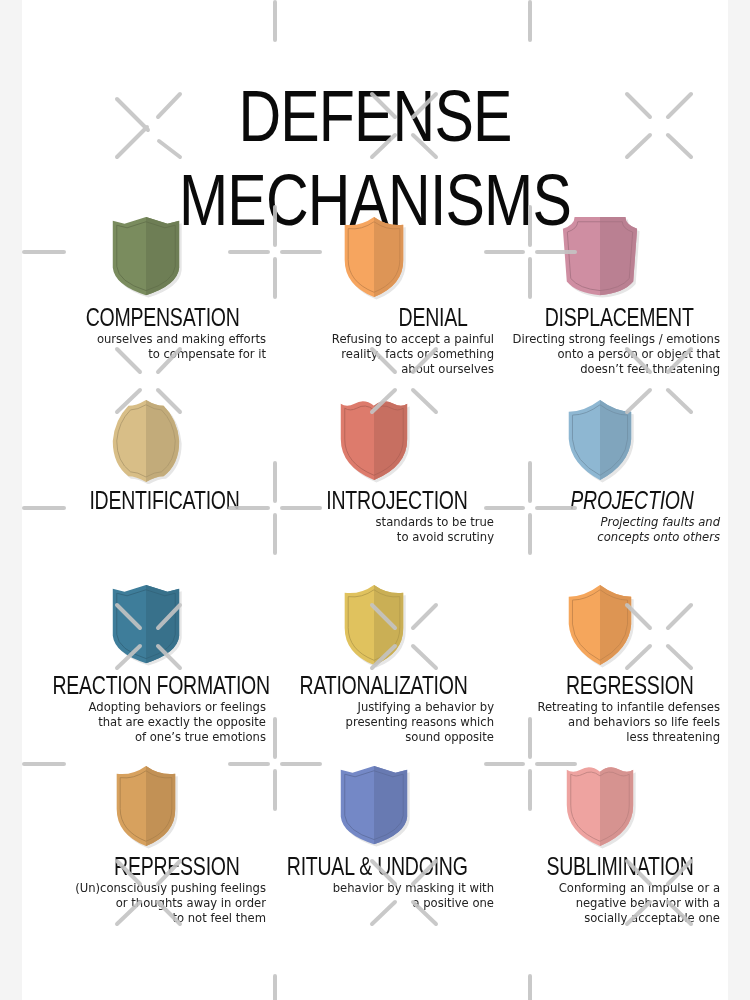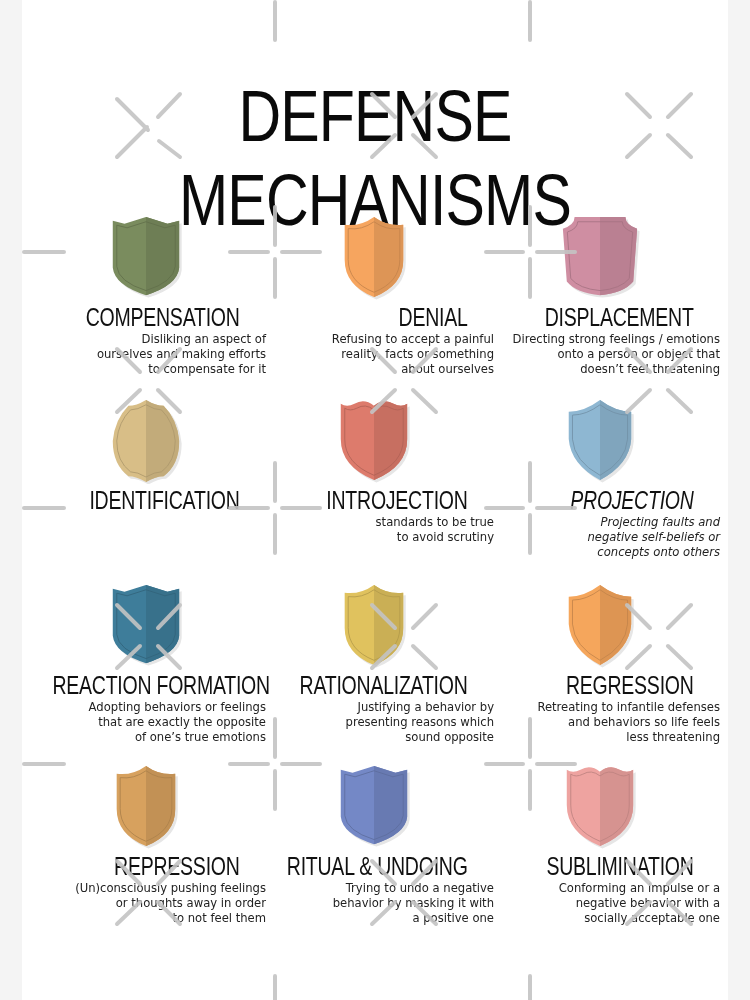--- a/index.html
+++ b/index.html
@@ -31,21 +31,20 @@
         <clipPath id="cp0">
           <path d="M36 0 L58 7 L70 4 L70 52 Q68 70 36 80 Q4 70 2 52 L2 4 L14 7 Z"></path>
         </clipPath>
         <path d="M36 0 L58 7 L70 4 L70 52 Q68 70 36 80 Q4 70 2 52 L2 4 L14 7 Z" transform="translate(2.5,2.5)" fill="#e6e6e6"></path>
         <path d="M36 0 L58 7 L70 4 L70 52 Q68 70 36 80 Q4 70 2 52 L2 4 L14 7 Z" fill="#7a8c5e"></path>
         <rect x="36" y="-4" width="40" height="92" fill="#6e7e55" clip-path="url(#cp0)"></rect>
         <path d="M36 0 L58 7 L70 4 L70 52 Q68 70 36 80 Q4 70 2 52 L2 4 L14 7 Z" transform="translate(36,41) scale(0.88) translate(-36,-41)" fill="none" stroke="#62704b" stroke-width="1"></path>
       </svg>
       <div class="name">COMPENSATION</div>
       <div class="desc">
-        <span>Disliking an aspect of</span>
         <span>ourselves and making efforts</span>
         <span>to compensate for it</span>
       </div>
     </div>
     <div class="card" style="left: 254px; top: 215px;">
       <svg class="shield" width="80" height="86" viewBox="-4 -2 80 88">
         <clipPath id="cp1">
           <path d="M36 0 Q50 10 66 8 L66 44 Q66 70 36 82 Q6 70 6 44 L6 8 Q22 10 36 0 Z"></path>
         </clipPath>
         <path d="M36 0 Q50 10 66 8 L66 44 Q66 70 36 82 Q6 70 6 44 L6 8 Q22 10 36 0 Z" transform="translate(2.5,2.5)" fill="#e6e6e6"></path>
@@ -111,21 +110,20 @@
           <path d="M36 0 Q52 12 68 12 L68 40 Q66 66 36 82 Q6 66 4 40 L4 12 Q20 12 36 0 Z"></path>
         </clipPath>
         <path d="M36 0 Q52 12 68 12 L68 40 Q66 66 36 82 Q6 66 4 40 L4 12 Q20 12 36 0 Z" transform="translate(2.5,2.5)" fill="#e6e6e6"></path>
         <path d="M36 0 Q52 12 68 12 L68 40 Q66 66 36 82 Q6 66 4 40 L4 12 Q20 12 36 0 Z" fill="#8eb7d2"></path>
         <rect x="36" y="-4" width="40" height="92" fill="#80a5bd" clip-path="url(#cp5)"></rect>
         <path d="M36 0 Q52 12 68 12 L68 40 Q66 66 36 82 Q6 66 4 40 L4 12 Q20 12 36 0 Z" transform="translate(36,41) scale(0.88) translate(-36,-41)" fill="none" stroke="#7292a8" stroke-width="1"></path>
       </svg>
       <div class="name">PROJECTION</div>
       <div class="desc">
         <span>Projecting faults and</span>
-        <span>negative self-beliefs or</span>
         <span>concepts onto others</span>
       </div>
     </div>
     <div class="card" style="left: 26px; top: 583px;">
       <svg class="shield" width="80" height="86" viewBox="-4 -2 80 88">
         <clipPath id="cp6">
           <path d="M36 0 L58 7 L70 4 L70 52 Q68 70 36 80 Q4 70 2 52 L2 4 L14 7 Z"></path>
         </clipPath>
         <path d="M36 0 L58 7 L70 4 L70 52 Q68 70 36 80 Q4 70 2 52 L2 4 L14 7 Z" transform="translate(2.5,2.5)" fill="#e6e6e6"></path>
         <path d="M36 0 L58 7 L70 4 L70 52 Q68 70 36 80 Q4 70 2 52 L2 4 L14 7 Z" fill="#3e7d9a"></path>
@@ -195,21 +193,20 @@
         <clipPath id="cp10">
           <path d="M36 0 L58 7 L70 4 L70 52 Q68 70 36 80 Q4 70 2 52 L2 4 L14 7 Z"></path>
         </clipPath>
         <path d="M36 0 L58 7 L70 4 L70 52 Q68 70 36 80 Q4 70 2 52 L2 4 L14 7 Z" transform="translate(2.5,2.5)" fill="#e6e6e6"></path>
         <path d="M36 0 L58 7 L70 4 L70 52 Q68 70 36 80 Q4 70 2 52 L2 4 L14 7 Z" fill="#7488c6"></path>
         <rect x="36" y="-4" width="40" height="92" fill="#687ab2" clip-path="url(#cp10)"></rect>
         <path d="M36 0 L58 7 L70 4 L70 52 Q68 70 36 80 Q4 70 2 52 L2 4 L14 7 Z" transform="translate(36,41) scale(0.88) translate(-36,-41)" fill="none" stroke="#5d6d9e" stroke-width="1"></path>
       </svg>
       <div class="name">RITUAL &amp; UNDOING</div>
       <div class="desc">
-        <span>Trying to undo a negative</span>
         <span>behavior by masking it with</span>
         <span>a positive one</span>
       </div>
     </div>
     <div class="card" style="left: 480px; top: 764px;">
       <svg class="shield" width="80" height="86" viewBox="-4 -2 80 88">
         <clipPath id="cp11">
           <path d="M36 6 Q46 -2 56 4 Q64 8 70 4 L70 40 Q70 68 36 82 Q2 68 2 40 L2 4 Q8 8 16 4 Q26 -2 36 6 Z"></path>
         </clipPath>
         <path d="M36 6 Q46 -2 56 4 Q64 8 70 4 L70 40 Q70 68 36 82 Q2 68 2 40 L2 4 Q8 8 16 4 Q26 -2 36 6 Z" transform="translate(2.5,2.5)" fill="#e6e6e6"></path>

